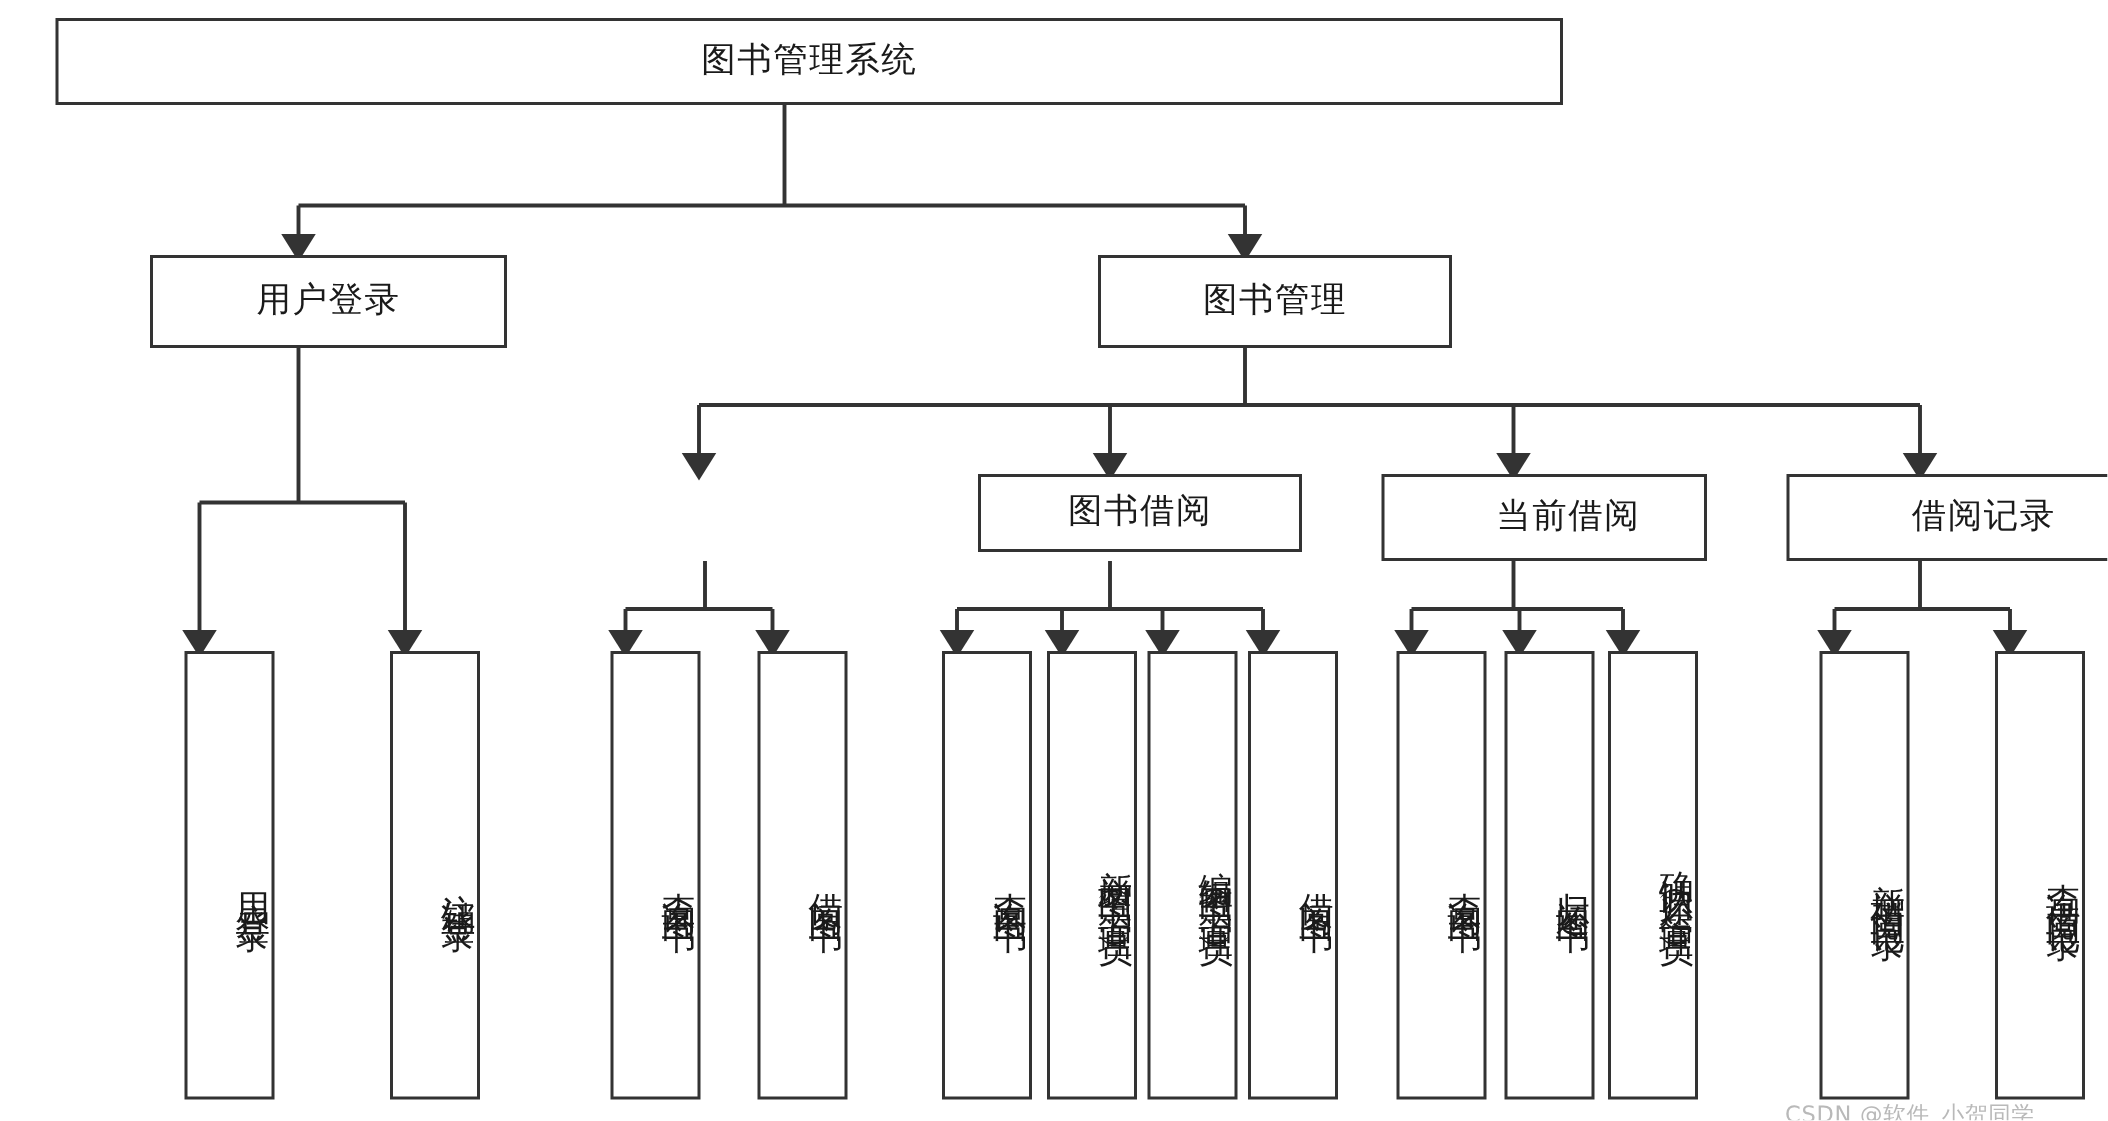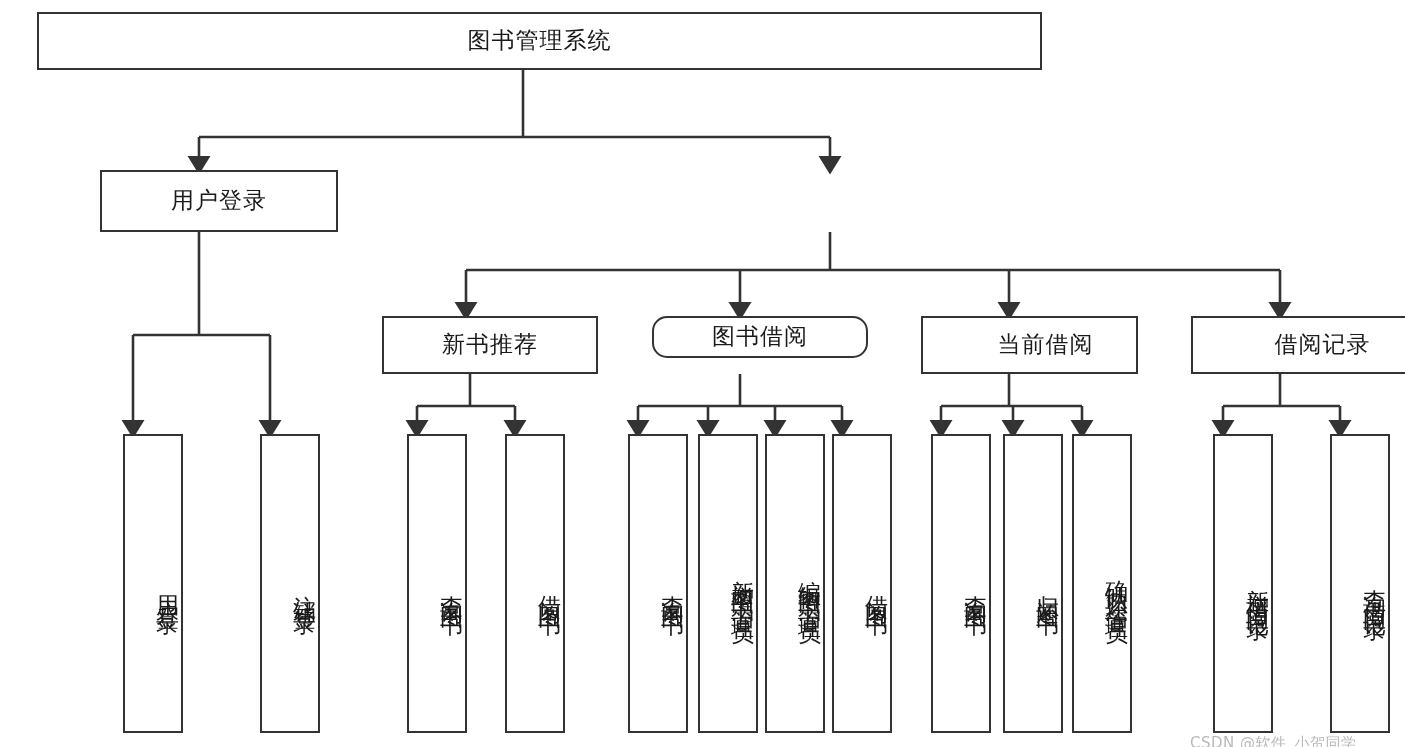--- a/index.html
+++ b/index.html
@@ -124,25 +124,25 @@
     </g>
   </svg>
 
   <div class="node root horiz" style="left: 17px; top: 12px; width: 1005px; height: 58px;">
     <span>图书管理系统</span>
   </div>
 
   <div class="node horiz" style="left: 80px; top: 170px; width: 238px; height: 62px;">
     <span>用户登录</span>
   </div>
+  <div class="node horiz" style="left: 712px; top: 170px; width: 236px; height: 62px;">
+    <span>图书管理</span>
+  </div>
 
-  <div class="node horiz" style="left: 362px; top: 316px; width: 216px; height: 58px;">
-    <span>新书推荐</span>
-  </div>
-  <div class="node horiz" style="left: 632px; top: 316px; width: 216px; height: 42px; border-radius: 15px;">
+  <div class="node horiz" style="left: 632px; top: 316px; width: 216px; height: 52px;">
     <span>图书借阅</span>
   </div>
   <div class="node horiz" style="left: 901px; top: 316px; width: 217px; height: 58px; padding-left: 32px;">
     <span>当前借阅</span>
   </div>
   <div class="node horiz" style="left: 1171px; top: 316px; width: 263px; height: 58px;">
     <span>借阅记录</span>
   </div>
 
   <div class="node vert" style="left: 103px; top: 434px; width: 60px; height: 299px;">

